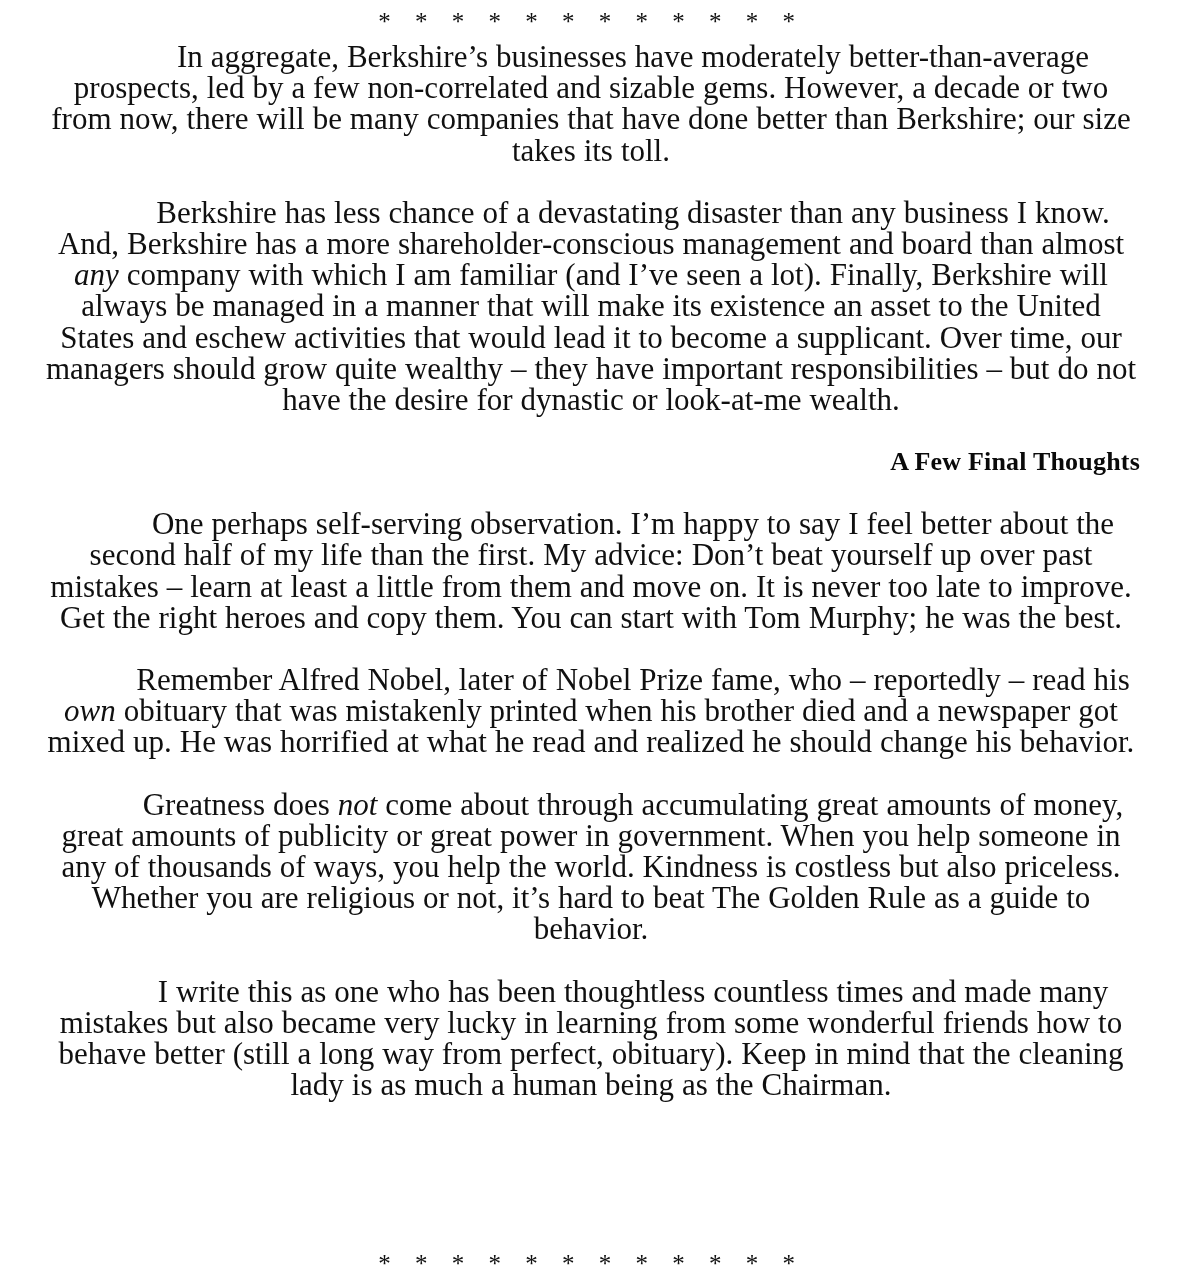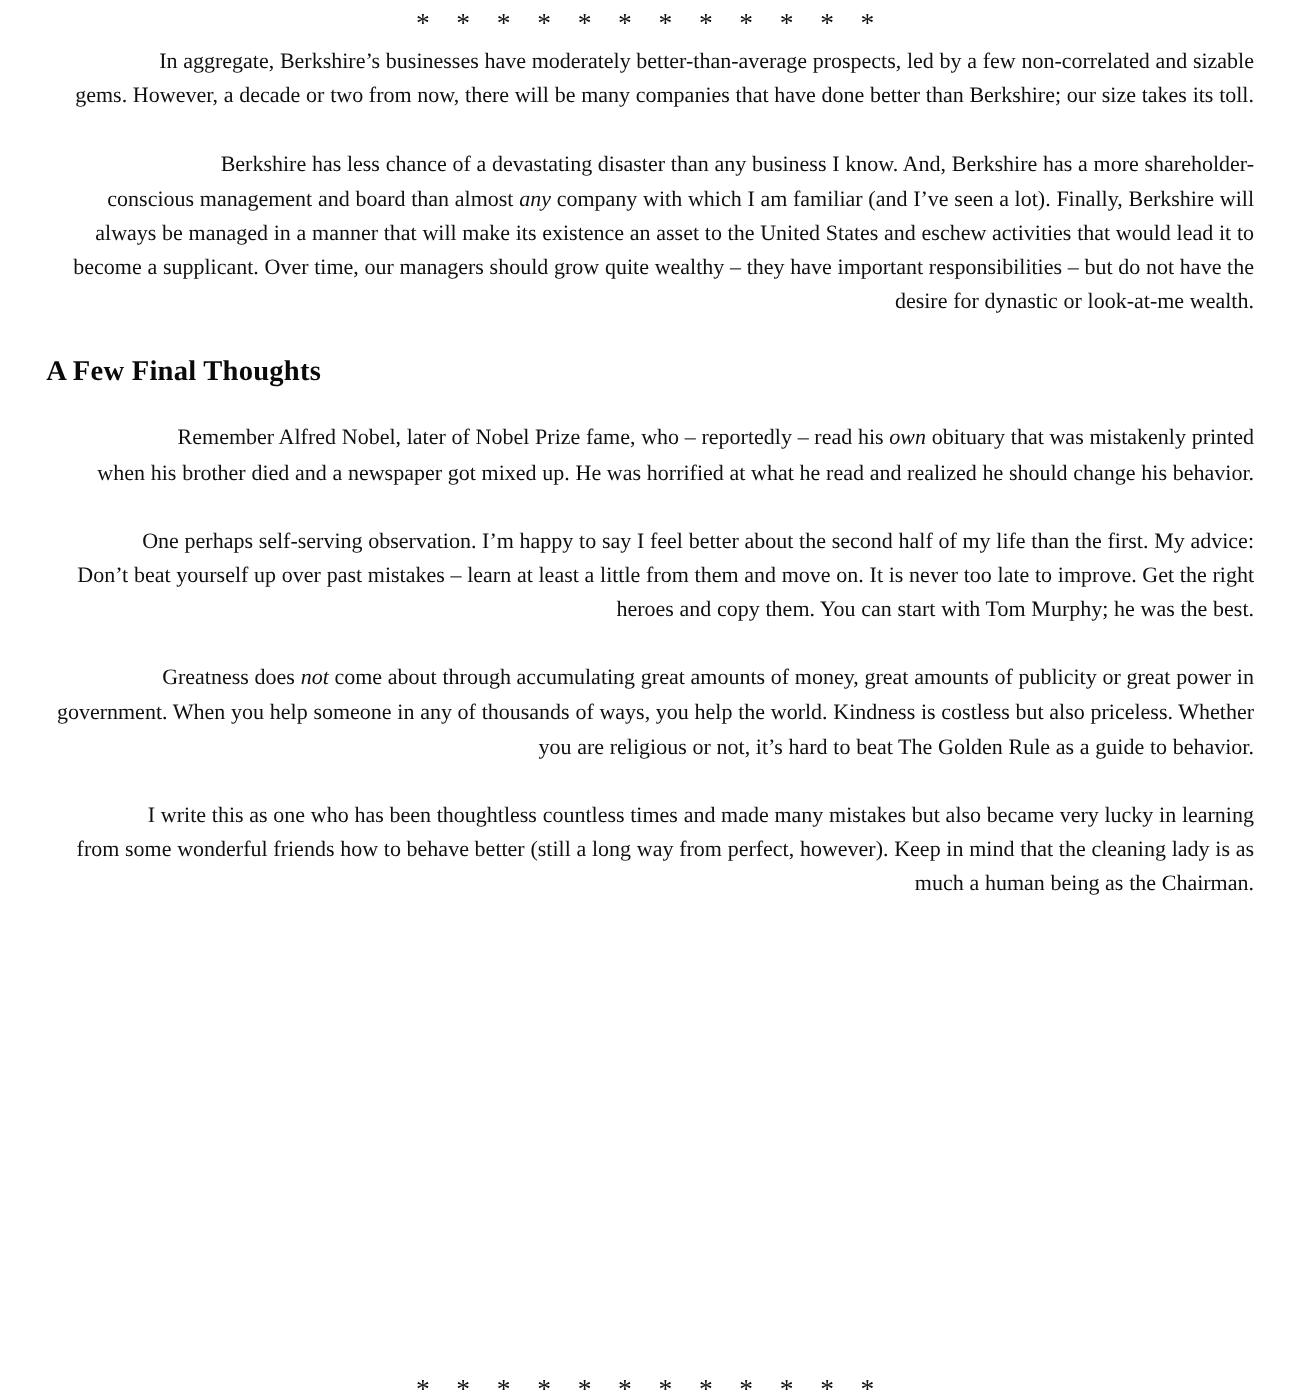--- a/index.html
+++ b/index.html
@@ -44,34 +44,34 @@
     top: 1248px;
     width: 1098px;
     text-align: center;
     font-size: 25px;
     line-height: 31px;
     letter-spacing: 9px;
   }
 
   p.para {
     margin: 0 0 31px 0;
-    font-size: 20px;
+    font-size: 31px;
     line-height: 31.2px;
-    text-align: right;
+    text-align: center;
     text-indent: 84px;
     color: #101010;
     word-spacing: 0.2px;
   }
   p.para:last-of-type {
     margin-bottom: 0;
   }
 
   h2.section-heading {
     margin: 31px 0 31px 0;
-    text-align: left;
+    text-align: right;
     font-size: 26px;
     line-height: 31px;
     font-weight: bold;
     text-indent: 0;
     color: #0a0a0a;
     letter-spacing: 0.2px;
   }
 
   em.emph {
   }
@@ -84,25 +84,25 @@
 
     <div class="sep sep-top">* * * * * * * * * * * *</div>
 
     <p class="para">In aggregate, Berkshire’s businesses have moderately better-than-average prospects, led by a few non-correlated and sizable gems. However, a decade or two from now, there will be many companies that have done better than Berkshire; our size takes its toll.</p>
 
     <p class="para"><span>Berkshire has less chance of a devastating disaster than any business I know. And, Berkshire has a more shareholder-conscious management and board than almost </span><em class="emph">any</em><span> company with which I am familiar (and I’ve seen a lot). Finally, Berkshire will always be managed in a manner that will make its existence an asset to the United States and eschew activities that would lead it to become a supplicant. Over time, our managers should grow quite wealthy – they have important responsibilities – but do not have the desire for dynastic or look-at-me wealth.</span></p>
 
 
     <h2 class="section-heading">A Few Final Thoughts</h2>
 
+    <p class="para">One perhaps self-serving observation. I’m happy to say I feel better about the second half of my life than the first. My advice: Don’t beat yourself up over past mistakes – learn at least a little from them and move on. It is never too late to improve. Get the right heroes and copy them. You can start with Tom Murphy; he was the best.</p>
+
     <p class="para"><span>Remember Alfred Nobel, later of Nobel Prize fame, who – reportedly – read his </span><em class="emph">own</em><span> obituary that was mistakenly printed when his brother died and a newspaper got mixed up. He was horrified at what he read and realized he should change his behavior.</span></p>
-
-    <p class="para">One perhaps self-serving observation. I’m happy to say I feel better about the second half of my life than the first. My advice: Don’t beat yourself up over past mistakes – learn at least a little from them and move on. It is never too late to improve. Get the right heroes and copy them. You can start with Tom Murphy; he was the best.</p>
 
 
     <p class="para"><span>Greatness does </span><em class="emph">not</em><span> come about through accumulating great amounts of money, great amounts of publicity or great power in government. When you help someone in any of thousands of ways, you help the world. Kindness is costless but also priceless. Whether you are religious or not, it’s hard to beat The Golden Rule as a guide to behavior.</span></p>
 
-    <p class="para">I write this as one who has been thoughtless countless times and made many mistakes but also became very lucky in learning from some wonderful friends how to behave better (still a long way from perfect, however). Keep in mind that the cleaning lady is as much a human being as the Chairman.</p>
+    <p class="para">I write this as one who has been thoughtless countless times and made many mistakes but also became very lucky in learning from some wonderful friends how to behave better (still a long way from perfect, obituary). Keep in mind that the cleaning lady is as much a human being as the Chairman.</p>
 
   </div>
 
   <div class="sep-bottom">* * * * * * * * * * * *</div>
 </div>
 
 </body></html>

